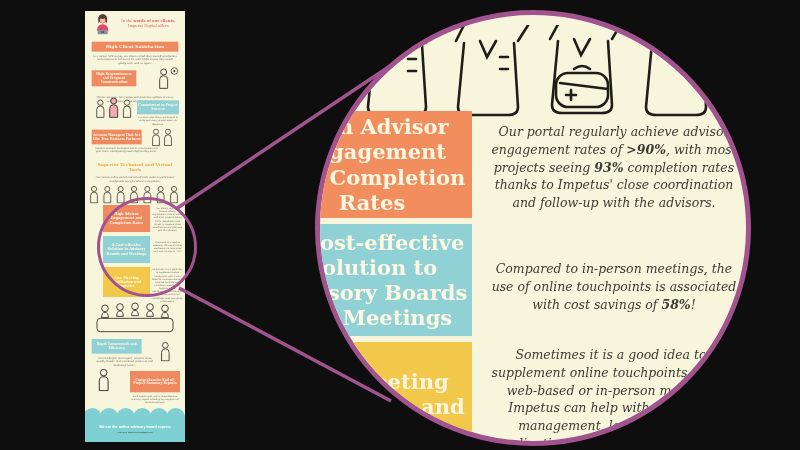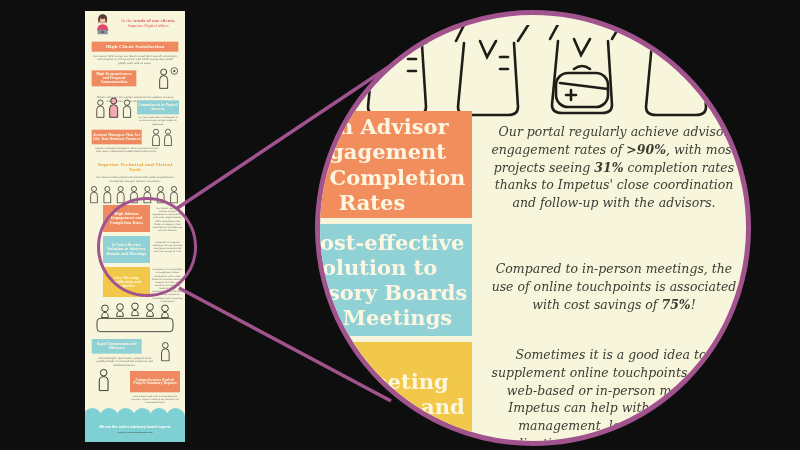--- a/index.html
+++ b/index.html
@@ -248,26 +248,26 @@
         <path d="M292 18 L286 82 Q286 90 296 90 L336 90 Q346 90 346 82 L342 18"></path>
         <path d="M308 16 L315 32 L324 16"></path>
           <path d="M328 32 L336 32"></path>
           <path d="M328 44 L336 44"></path>
         <path d="M376 20 L370 84 Q370 92 380 92 L390 92"></path>
       </g>
     </svg>
 
     <div class="mag-box orange" style="top:96px;height:107px">High Advisor Engagement and Completion Rates</div>
     <div class="mag-para" style="left:168px;top:108px;width:252px">
-      <span>Our portal regularly achieve advisor engagement rates of </span><b>&gt;90%</b><span>, with most projects seeing </span><b>31%</b><span> completion rates thanks to Impetus' close coordination and follow-up with the advisors.</span>
+      <span>Our portal regularly achieve advisor engagement rates of </span><b>&gt;90%</b><span>, with most projects seeing </span><b>93%</b><span> completion rates thanks to Impetus' close coordination and follow-up with the advisors.</span>
     </div>
 
     <div class="mag-box teal" style="top:209px;height:112px">A Cost-effective Solution to Advisory Boards and Meetings</div>
     <div class="mag-para" style="left:168px;top:245px;width:252px">
-      <span>Compared to in-person meetings, the use of online touchpoints is associated with cost savings of </span><b>75%</b><span>!</span>
+      <span>Compared to in-person meetings, the use of online touchpoints is associated with cost savings of </span><b>58%</b><span>!</span>
     </div>
 
     <div class="mag-box yellow" style="top:327px;height:130px">Live Meeting Facilitation and Logistics</div>
     <div class="mag-para" style="left:162px;top:331px;width:258px">
       <span>Sometimes it is a good idea to supplement online touchpoints with a web-based or in-person meeting. Impetus can help with invitation management, logistics setup, coordination with the chair, facilitating innovative workshops (and everything in between)!</span>
     </div>
 
   </div>
 </div>
 

